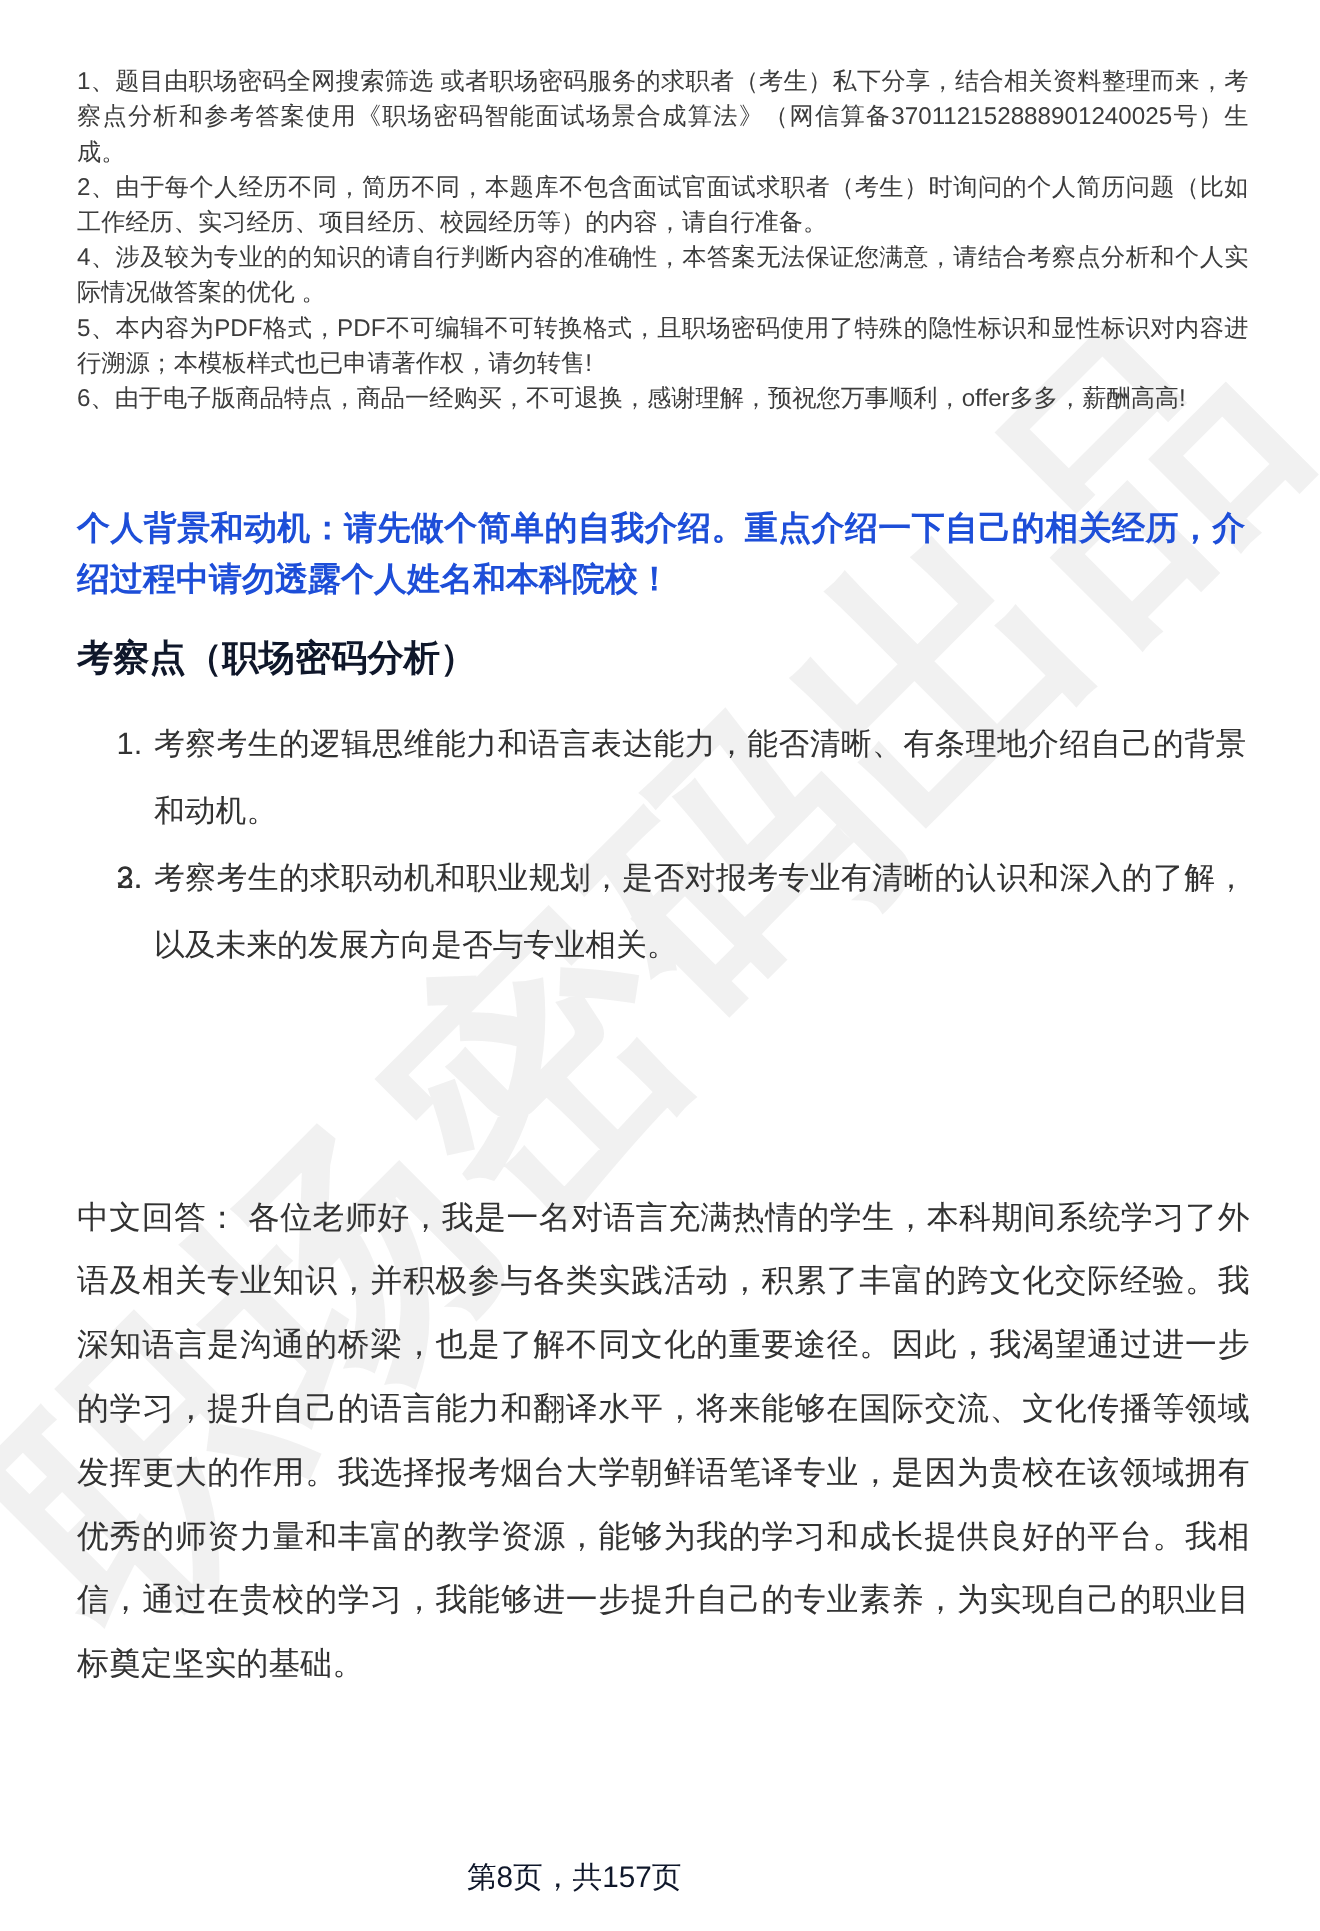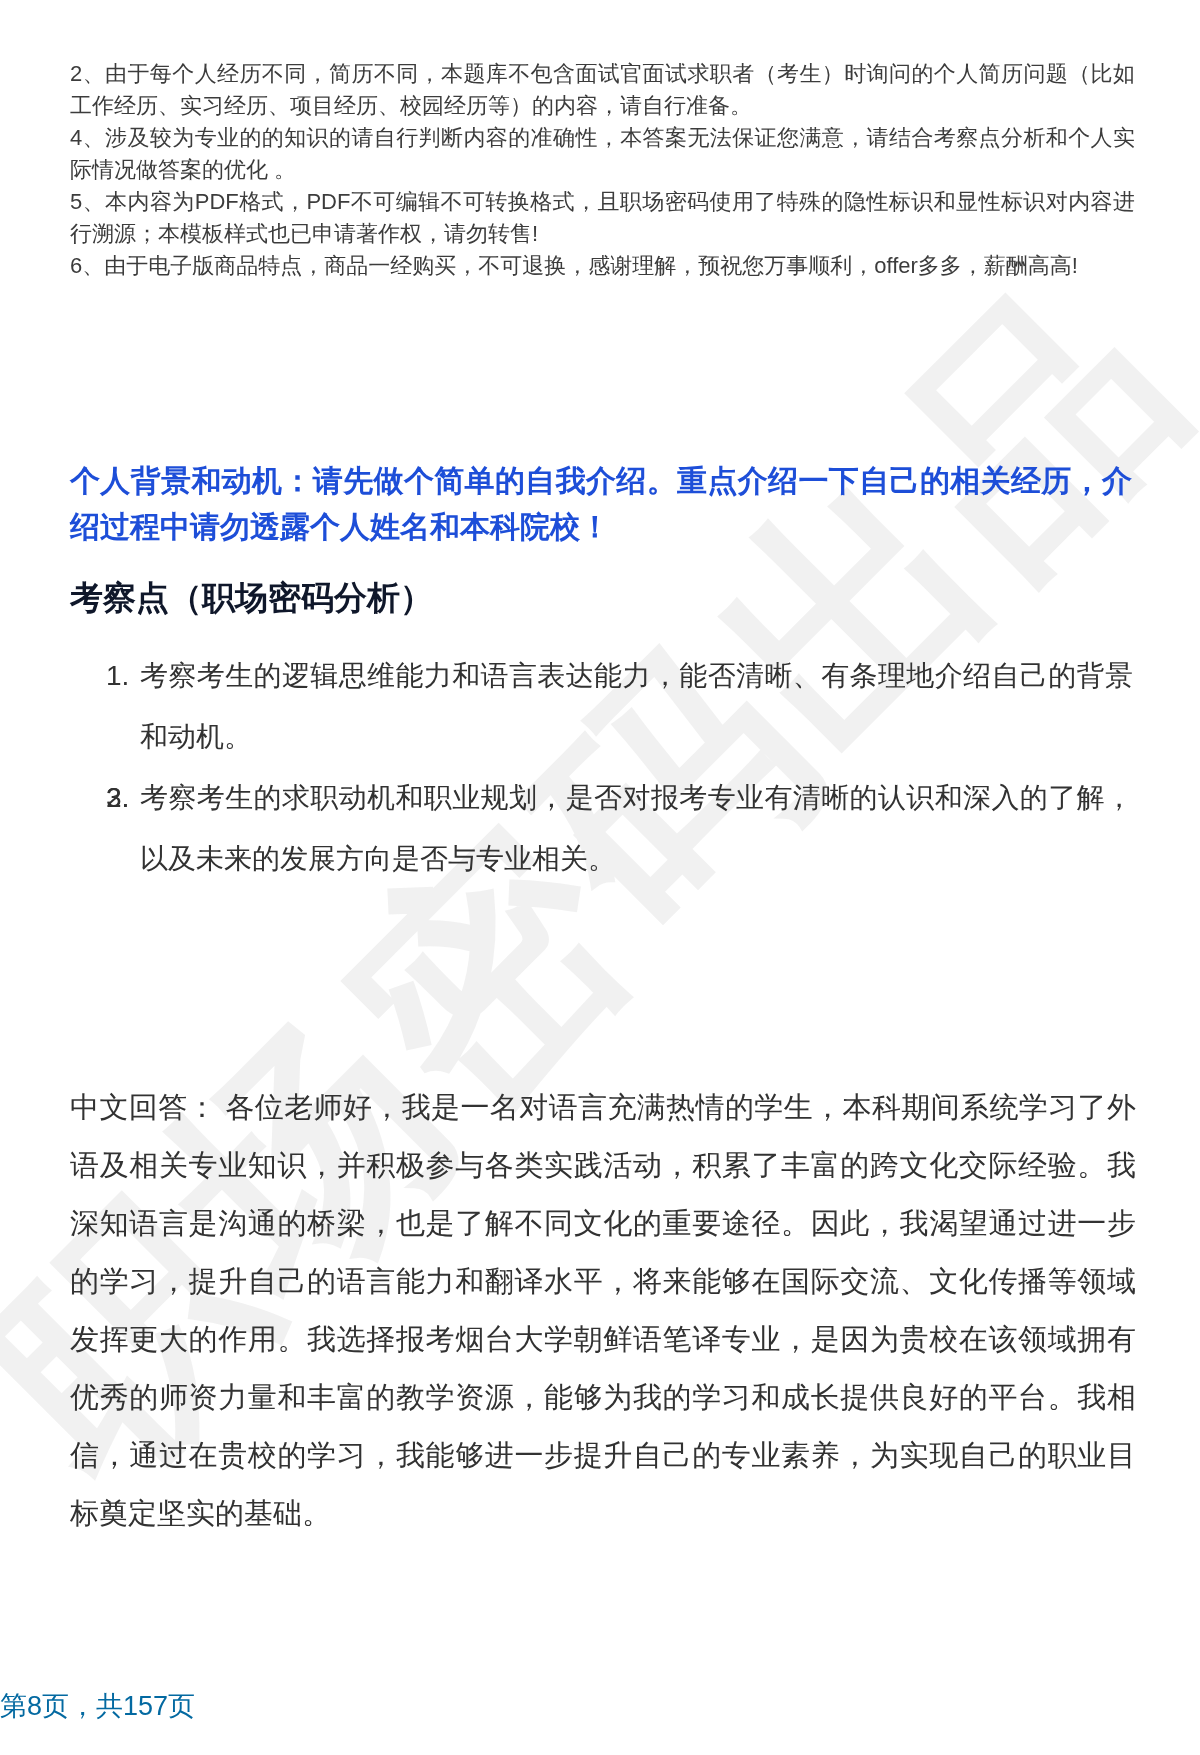--- a/index.html
+++ b/index.html
@@ -74,33 +74,35 @@
     font-size:29px;line-height:58px;
     color:#323232;
     text-align:justify;
     z-index:1;
   }
   .p1{top:1078px;}
   .p2{top:1548px;}
   .footer{
     position:absolute;
     left:0;top:1688px;width:1044px;
+    text-align:center;
     font-size:27px;
-    color:#0369a1;
+    color:#0f172a;
     z-index:1;
   }
 </style>
 </head>
 <body>
 
 <div class="page">
 
   <div class="watermark">职场密码出品</div>
 
   <section class="disclaimers">
+    <p>1、题目由职场密码全网搜索筛选 或者职场密码服务的求职者（考生）私下分享，结合相关资料整理而来，考察点分析和参考答案使用《职场密码智能面试场景合成算法》（网信算备370112152888901240025号）生成。</p>
     <p>2、由于每个人经历不同，简历不同，本题库不包含面试官面试求职者（考生）时询问的个人简历问题（比如工作经历、实习经历、项目经历、校园经历等）的内容，请自行准备。</p>
     <p>4、涉及较为专业的的知识的请自行判断内容的准确性，本答案无法保证您满意，请结合考察点分析和个人实际情况做答案的优化 。</p>
     <p>5、本内容为PDF格式，PDF不可编辑不可转换格式，且职场密码使用了特殊的隐性标识和显性标识对内容进行溯源；本模板样式也已申请著作权，请勿转售!</p>
     <p>6、由于电子版商品特点，商品一经购买，不可退换，感谢理解，预祝您万事顺利，offer多多，薪酬高高!</p>
   </section>
 
   <h1 class="question">个人背景和动机：请先做个简单的自我介绍。重点介绍一下自己的相关经历，介绍过程中请勿透露个人姓名和本科院校！</h1>
 
   <h2 class="analysis">考察点（职场密码分析）</h2>
 

